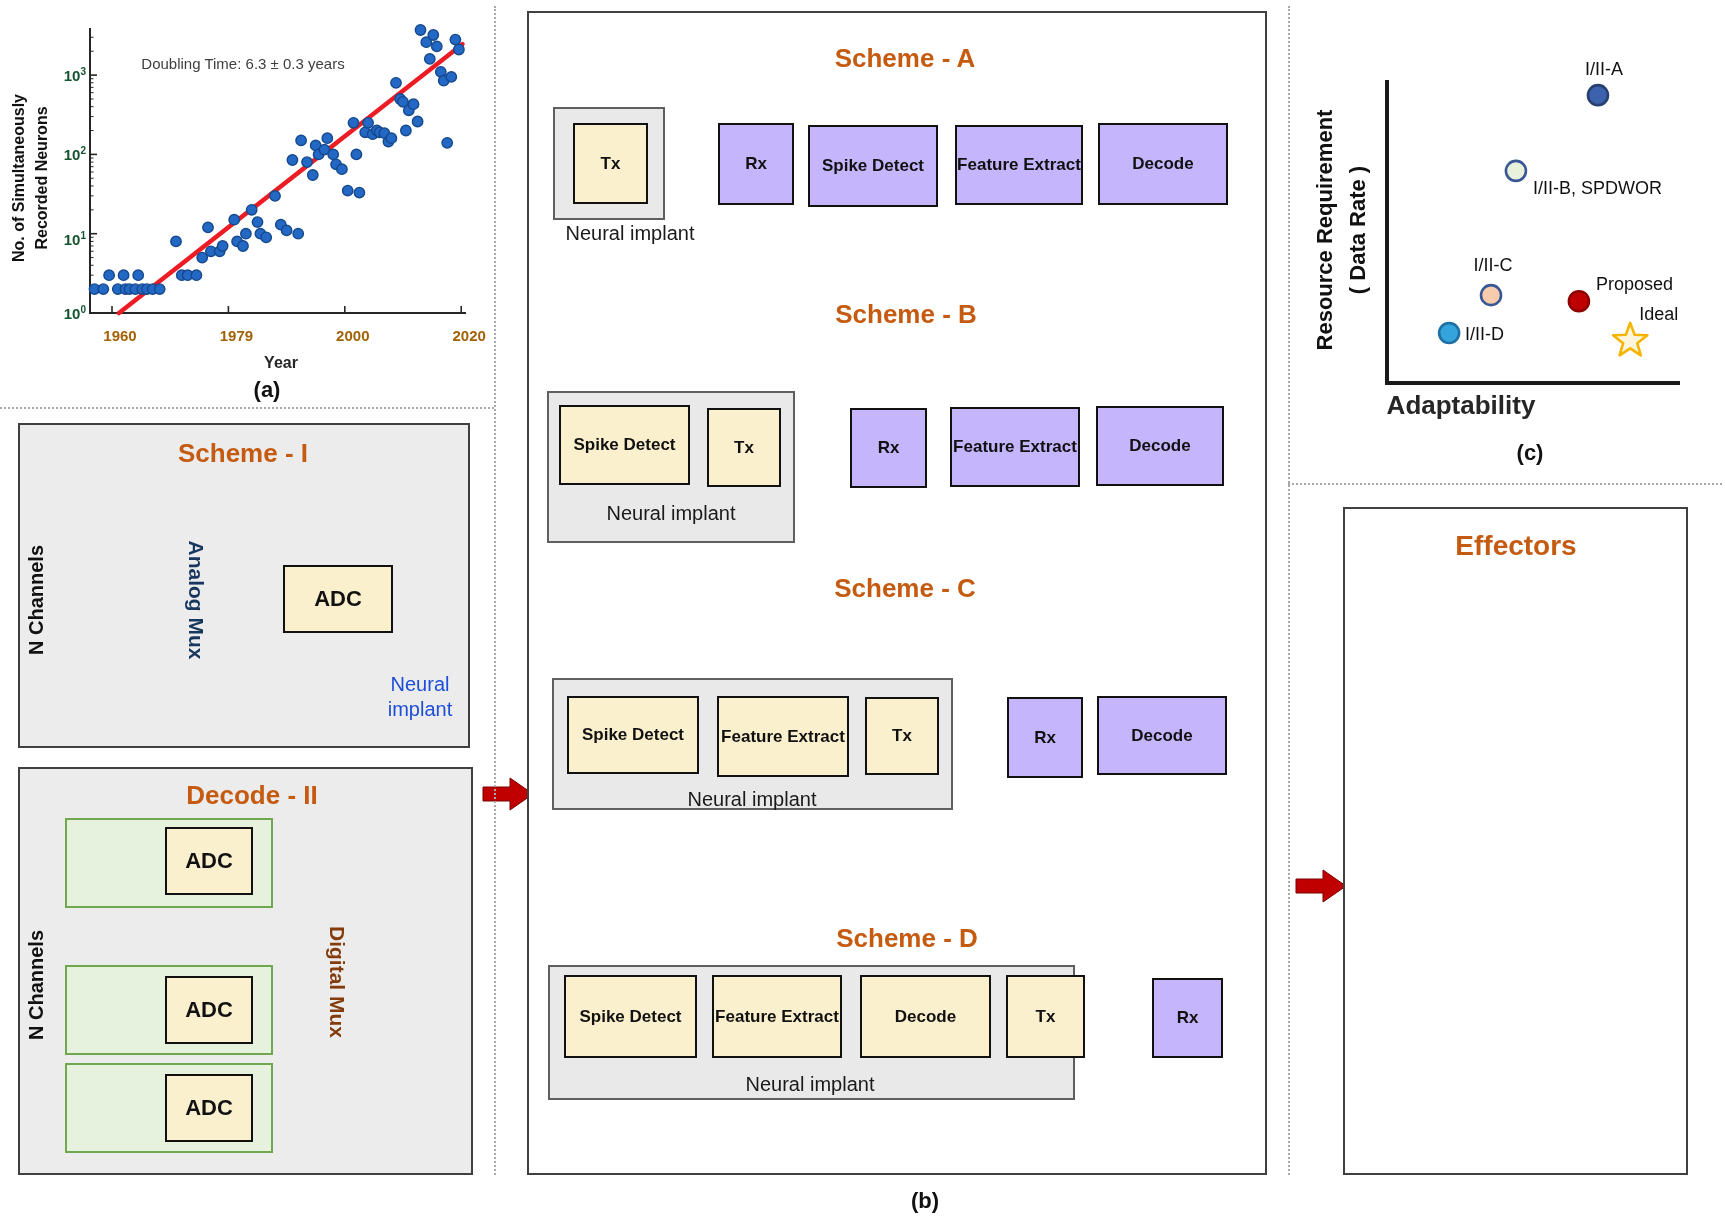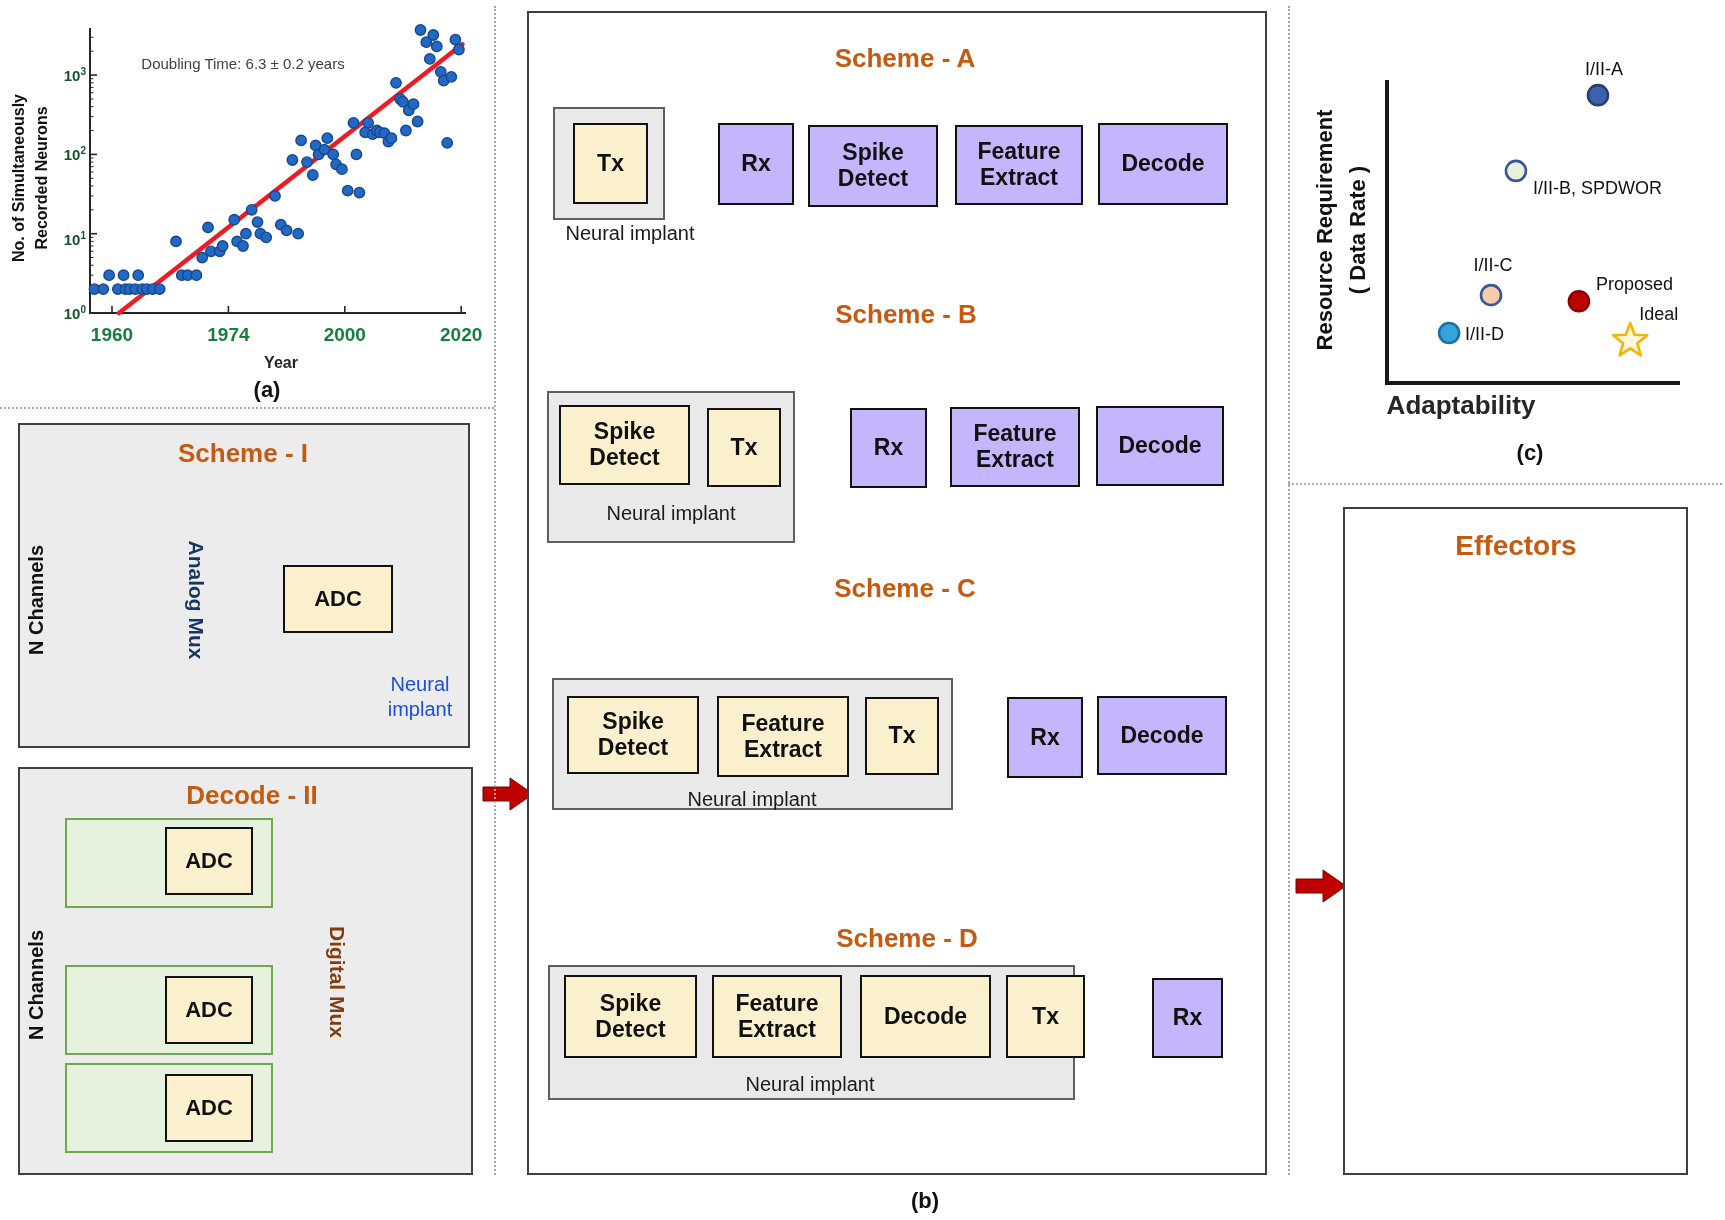--- a/index.html
+++ b/index.html
@@ -2,38 +2,38 @@
 <html><head>
 <meta charset="utf-8">
 <style>
   html,body{margin:0;padding:0;background:#fff;}
   #stage{position:relative;width:1725px;height:1220px;background:#ffffff;
          font-family:"Liberation Sans",sans-serif;overflow:hidden;color:#111;}
   .panel{position:absolute;border:2.5px solid #404040;background:#ECECEC;box-sizing:border-box;}
   .panel-white{position:absolute;border:2.5px solid #404040;background:#ffffff;box-sizing:border-box;}
   .implant{position:absolute;background:#E9E9E9;border:2px solid #5f5f5f;box-sizing:border-box;}
   .block{position:absolute;display:flex;align-items:center;justify-content:center;text-align:center;
-         font-weight:bold;font-size:23px;line-height:1.12;border:2.5px solid #111;box-sizing:border-box;}
+         font-weight:bold;font-size:17px;line-height:1.12;border:2.5px solid #111;box-sizing:border-box;}
   .yellow{background:#FBF0CE;}
   .blue{background:#c4b5fd;}
   .unit{position:absolute;background:#E6F1DE;border:2px solid #6FA84F;box-sizing:border-box;}
   .scheme-title{position:absolute;transform:translate(-50%,-50%);font-weight:bold;font-size:26px;
                 color:#C55A11;white-space:nowrap;}
   .caption{position:absolute;transform:translate(-50%,-50%);font-size:20px;color:#1a1a1a;
            text-align:center;white-space:nowrap;}
   .caption2{position:absolute;transform:translate(-50%,-50%);font-size:20px;color:#1d4ed8;
             text-align:center;line-height:1.25;}
   .vlabel{position:absolute;transform:translate(-50%,-50%) rotate(-90deg);font-weight:bold;
           white-space:nowrap;}
   .vlabel-cw{position:absolute;transform:translate(-50%,-50%) rotate(90deg);font-weight:bold;
           white-space:nowrap;}
   .dotted-v{position:absolute;width:0;border-left:2px dotted #a8a8a8;}
   .dotted-h{position:absolute;height:0;border-top:2px dotted #a8a8a8;}
   .panel-letter{position:absolute;transform:translate(-50%,-50%);font-weight:bold;font-size:22px;color:#111;}
-  .tick-x{position:absolute;transform:translate(-50%,-50%);font-weight:bold;font-size:19px;color:#15803d;}
+  .tick-x{position:absolute;transform:translate(-50%,-50%);font-weight:bold;font-size:15px;color:#a16207;margin-left:8px;}
   .tick-y{position:absolute;transform:translate(-100%,-50%);font-weight:bold;font-size:15px;color:#14532d;}
   .annot{position:absolute;transform:translate(-50%,-50%);font-size:15px;color:#3f3f3f;white-space:nowrap;}
   .axis-label{position:absolute;transform:translate(-50%,-50%);font-weight:bold;font-size:16px;color:#262626;white-space:nowrap;}
   #art{position:absolute;left:0;top:0;}
   sup{font-size:10px;}
 </style>
 </head>
 <body>
 
 <div id="stage">
@@ -324,21 +324,21 @@
       <line x1="1569.9282032302756" y1="1089" x2="1599.3730669589463" y2="1072" stroke="#4a3c2c" stroke-width="2.6"></line>
     </svg>
 
   <div class="dotted-v" style="left:494px;top:6px;height:1169px;"></div>
   <div class="dotted-v" style="left:1288px;top:6px;height:1169px;"></div>
   <div class="dotted-h" style="left:0;top:407px;width:494px;"></div>
   <div class="dotted-h" style="left:1288px;top:483px;width:434px;"></div>
 
   <div class="vlabel" style="left:19px;top:178px;font-size:16px;">No. of Simultaneously</div>
   <div class="vlabel" style="left:42px;top:178px;font-size:16px;">Recorded Neurons</div>
-  <div class="annot" style="left:243px;top:63px;">Doubling Time: 6.3 ± 0.2 years</div>
+  <div class="annot" style="left:243px;top:63px;">Doubling Time: 6.3 ± 0.3 years</div>
   <div class="axis-label" style="left:281px;top:363px;">Year</div>
   <div class="panel-letter" style="left:267px;top:390px;">(a)</div>
 
   <div class="panel" style="left:18px;top:423px;width:452px;height:325px;"></div>
   <div class="scheme-title" style="left:243px;top:453px;">Scheme - I</div>
   <div class="vlabel" style="left:36px;top:600px;font-size:20px;">N Channels</div>
   <div class="vlabel-cw" style="left:196px;top:600px;font-size:21px;color:#17375E;">Analog Mux</div>
   <div class="block yellow" style="left:283px;top:565px;width:110px;height:68px;font-size:22px;">ADC</div>
   <div class="caption2" style="left:420px;top:697px;">
     <span>Neural</span><br>
@@ -365,21 +365,21 @@
 
   <div class="vlabel" style="left:1325px;top:230px;font-size:22px;">Resource Requirement</div>
   <div class="vlabel" style="left:1358px;top:230px;font-size:22px;">( Data Rate )</div>
   <div class="axis-label" style="left:1461px;top:405px;font-size:26px;">Adaptability</div>
   <div class="panel-letter" style="left:1530px;top:453px;">(c)</div>
 
   <div class="panel-white" style="left:1343px;top:507px;width:345px;height:668px;"></div>
   <div class="scheme-title" style="left:1516px;top:546px;font-size:28px;">Effectors</div>
 
 <div class="tick-x" style="left:112px;top:335px;">1960</div>
-    <div class="tick-x" style="left:228.4px;top:335px;">1974</div>
+    <div class="tick-x" style="left:228.4px;top:335px;">1979</div>
     <div class="tick-x" style="left:344.8px;top:335px;">2000</div>
     <div class="tick-x" style="left:461.20000000000005px;top:335px;">2020</div>
     <div class="tick-y" style="left:86px;top:313px;">10<sup>0</sup></div>
     <div class="tick-y" style="left:86px;top:239px;">10<sup>1</sup></div>
     <div class="tick-y" style="left:86px;top:154.4px;">10<sup>2</sup></div>
     <div class="tick-y" style="left:86px;top:75.10000000000002px;">10<sup>3</sup></div>
     <div class="implant" style="left:553px;top:107px;width:112px;height:113px;"></div>
     <div class="block yellow" style="left:573px;top:123px;width:75px;height:81px;">Tx</div>
     <div class="block blue" style="left:718px;top:123px;width:76px;height:82px;">Rx</div>
     <div class="block blue" style="left:808px;top:125px;width:130px;height:82px;">Spike Detect</div>

